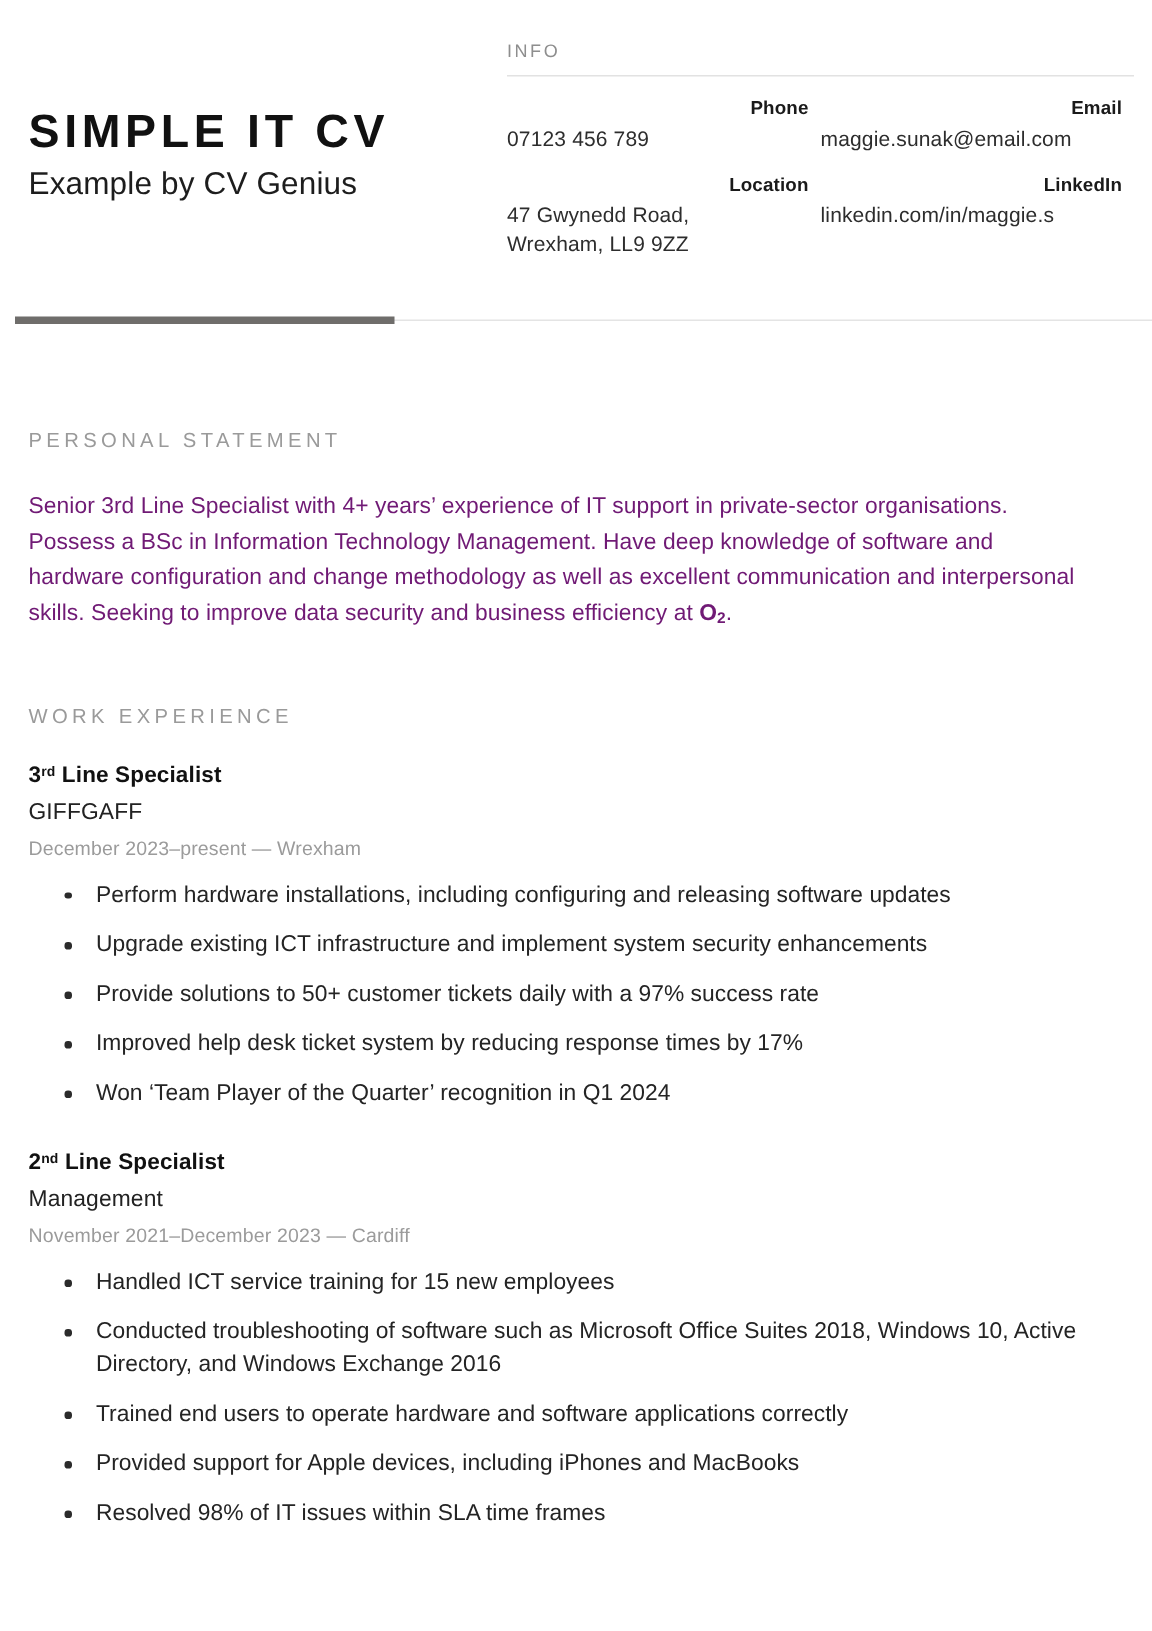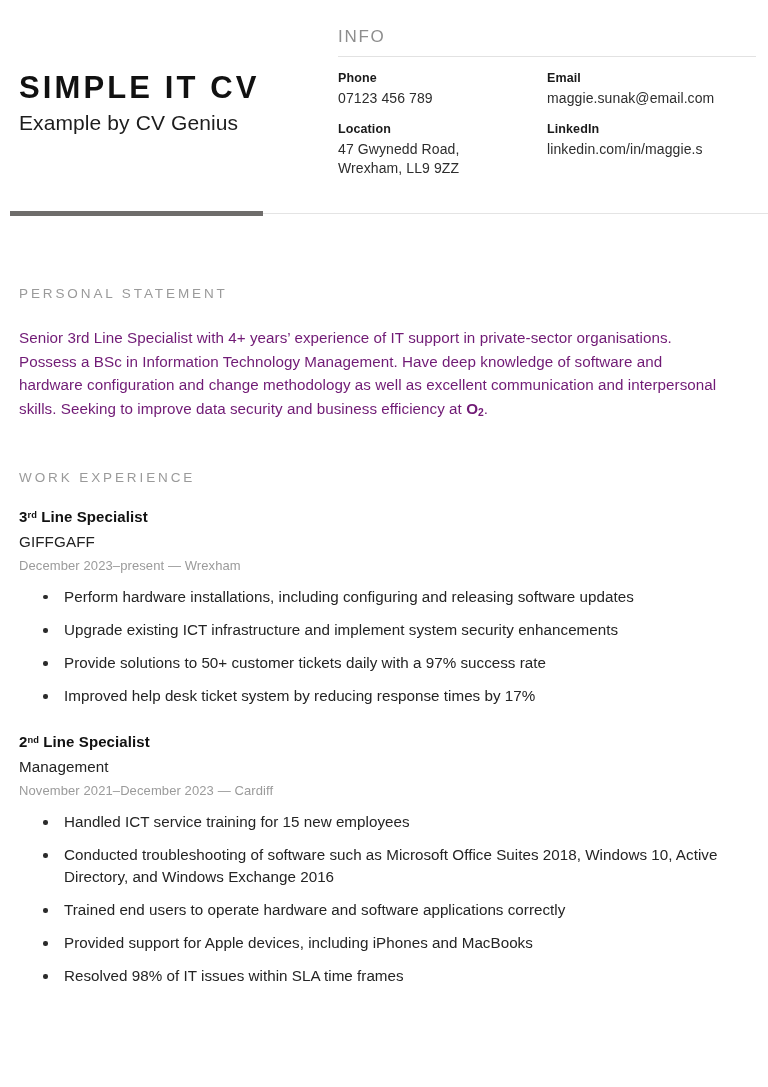--- a/index.html
+++ b/index.html
@@ -60,21 +60,21 @@
   }
 
   .header-right {
     flex: 1;
     padding-top: 27px;
     padding-right: 12px;
     box-sizing: border-box;
   }
 
   .info-label {
-    font-size: 17px;
+    font-size: 12px;
     letter-spacing: 1.7px;
     color: #8e8e8e;
     font-weight: 500;
     text-transform: uppercase;
     margin: 0 0 9px 0;
   }
 
   .info-rule {
     height: 1px;
     background: #e2e2e2;
@@ -93,20 +93,21 @@
     margin-bottom: 15px;
     padding-right: 8px;
   }
 
   .info-cell-title {
     font-size: 12.5px;
     font-weight: bold;
     color: #1a1a1a;
     margin: 0 0 4px 0;
     letter-spacing: 0.1px;
+    text-align: right;
   }
 
   .info-cell-value {
     font-size: 14px;
     color: #2d2d2d;
     line-height: 1.32;
     margin: 0;
     letter-spacing: 0.1px;
   }
 
@@ -295,20 +296,21 @@
 
       <div class="job">
         <div class="job-title"><span>3</span><sup>rd</sup><span> Line Specialist</span></div>
         <div class="job-company">GIFFGAFF</div>
         <div class="job-meta">December 2023–present — Wrexham</div>
         <ul class="job-bullets">
           <li>Perform hardware installations, including configuring and releasing software updates</li>
           <li>Upgrade existing ICT infrastructure and implement system security enhancements</li>
           <li>Provide solutions to 50+ customer tickets daily with a 97% success rate</li>
           <li>Improved help desk ticket system by reducing response times by 17%</li>
+          <li>Won ‘Team Player of the Quarter’ recognition in Q1 2024</li>
         </ul>
       </div>
 
       <div class="job">
         <div class="job-title"><span>2</span><sup>nd</sup><span> Line Specialist</span></div>
         <div class="job-company">Management</div>
         <div class="job-meta">November 2021–December 2023 — Cardiff</div>
         <ul class="job-bullets">
           <li>Handled ICT service training for 15 new employees</li>
           <li>Conducted troubleshooting of software such as Microsoft Office Suites 2018, Windows 10, Active Directory, and Windows Exchange 2016</li>

